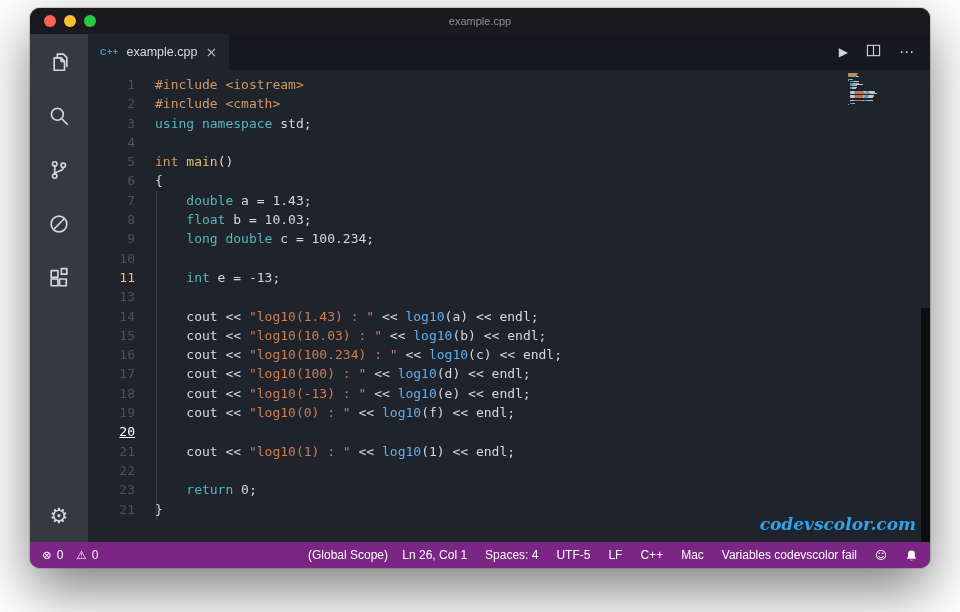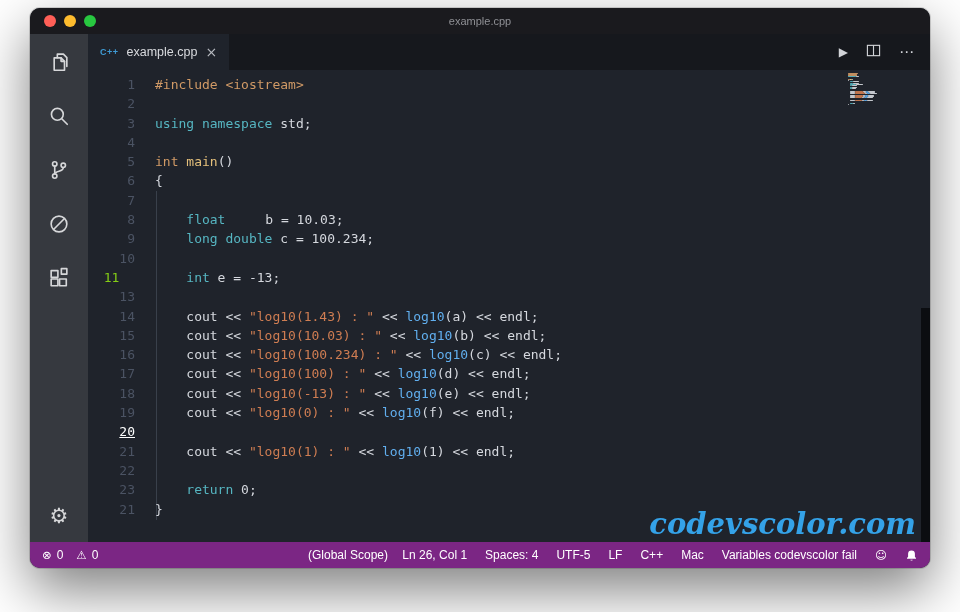--- a/index.html
+++ b/index.html
@@ -49,21 +49,21 @@
   .indent-guide { position:absolute; left:68px; top:121px; width:1px; height:329px; background:#39404b; }
 
   .minimap { position:absolute; top:3px; right:46px; width:36px; }
   .mm-row { height:1.35px; display:flex; align-items:center; overflow:hidden; }
   .mm-row span { flex:none; height:1.1px; }
   .mm-tk { border-radius:.5px; opacity:.9; }
 
   .scrollstrip { position:absolute; right:0; top:238px; bottom:0; width:9px; background:#0b0d11; }
 
   .watermark { position:absolute; right:14px; bottom:8px; font-family:"DejaVu Serif",serif;
-               font-style:italic; font-weight:700; font-size:29px; }
+               font-style:italic; font-weight:700; font-size:17px; }
 
   
   .statusbar { height:26px; flex:none; display:flex; align-items:center; padding:0 12px;
                color:#ffffff; font-size:12px; position:relative; }
   .sb-left { display:flex; align-items:center; gap:5px; }
   .sb-ico { font-family:"DejaVu Sans",sans-serif; font-size:11.5px; }
   .sb-warn { margin-left:8px; }
   .sb-scope { position:absolute; left:278px; top:0; line-height:26px; }
   .sb-right { margin-left:auto; display:flex; align-items:center; gap:18px; }
   .sb-items { display:flex; gap:18px; }
@@ -143,30 +143,30 @@
               </svg>
             </span>
             <span class="more">⋯</span>
           </div>
         </div>
 
         <div class="editor">
           <div class="indent-guide"></div>
           <div class="code-area">
               <div class="line"><span class="ln" style="color: rgb(75, 83, 99);">1</span><span class="code"><span style="color: rgb(209, 154, 102);">#include &lt;iostream&gt;</span></span></div>
-              <div class="line"><span class="ln" style="color: rgb(75, 83, 99);">2</span></div>
+              <div class="line"><span class="ln" style="color: rgb(75, 83, 99);">2</span><span class="code"><span style="color: rgb(209, 154, 102);">#include &lt;cmath&gt;</span></span></div>
               <div class="line"><span class="ln" style="color: rgb(75, 83, 99);">3</span><span class="code"><span style="color: rgb(86, 182, 194);">using namespace</span><span style="color: rgb(213, 216, 222);"> std;</span></span></div>
               <div class="line"><span class="ln" style="color: rgb(75, 83, 99);">4</span><span class="code"></span></div>
               <div class="line"><span class="ln" style="color: rgb(75, 83, 99);">5</span><span class="code"><span style="color: rgb(209, 154, 102);">int</span><span style="color: rgb(213, 216, 222);"> </span><span style="color: rgb(229, 192, 123);">main</span><span style="color: rgb(213, 216, 222);">()</span></span></div>
               <div class="line"><span class="ln" style="color: rgb(75, 83, 99);">6</span><span class="code"><span style="color: rgb(213, 216, 222);">{</span></span></div>
-              <div class="line"><span class="ln" style="color: rgb(75, 83, 99);">7</span></div>
-              <div class="line"><span class="ln" style="color: rgb(75, 83, 99);">8</span><span class="code"><span style="color: rgb(213, 216, 222);">    </span><span style="color: rgb(86, 182, 194);">float</span><span style="color: rgb(213, 216, 222); margin-left: 32px;"> b = 10.03;</span></span></div>
+              <div class="line"><span class="ln" style="color: rgb(75, 83, 99);">7</span><span class="code"><span style="color: rgb(213, 216, 222);">    </span><span style="color: rgb(86, 182, 194);">double</span><span style="color: rgb(213, 216, 222);"> a = 1.43;</span></span></div>
+              <div class="line"><span class="ln" style="color: rgb(75, 83, 99);">8</span><span class="code"><span style="color: rgb(213, 216, 222);">    </span><span style="color: rgb(86, 182, 194);">float</span><span style="color: rgb(213, 216, 222);"> b = 10.03;</span></span></div>
               <div class="line"><span class="ln" style="color: rgb(75, 83, 99);">9</span><span class="code"><span style="color: rgb(213, 216, 222);">    </span><span style="color: rgb(86, 182, 194);">long double</span><span style="color: rgb(213, 216, 222);"> c = 100.234;</span></span></div>
               <div class="line"><span class="ln" style="color: rgb(75, 83, 99);">10</span></div>
-              <div class="line"><span class="ln" style="color: #84cc16; text-align: center;">11</span><span class="code"><span style="color: rgb(213, 216, 222);">    </span><span style="color: rgb(86, 182, 194);">int</span><span style="color: rgb(213, 216, 222);"> e = -13;</span></span></div>
+              <div class="line"><span class="ln" style="color: #fdba74;">11</span><span class="code"><span style="color: rgb(213, 216, 222);">    </span><span style="color: rgb(86, 182, 194);">int</span><span style="color: rgb(213, 216, 222);"> e = -13;</span></span></div>
               <div class="line"><span class="ln" style="color: rgb(75, 83, 99);">13</span><span class="code"></span></div>
               <div class="line"><span class="ln" style="color: rgb(75, 83, 99);">14</span><span class="code"><span style="color: rgb(213, 216, 222);">    cout &lt;&lt; </span><span style="color: rgb(207, 125, 82);">"log10(1.43) : "</span><span style="color: rgb(213, 216, 222);"> &lt;&lt; </span><span style="color: rgb(97, 175, 239);">log10</span><span style="color: rgb(213, 216, 222);">(a) &lt;&lt; endl;</span></span></div>
               <div class="line"><span class="ln" style="color: rgb(75, 83, 99);">15</span><span class="code"><span style="color: rgb(213, 216, 222);">    cout &lt;&lt; </span><span style="color: rgb(207, 125, 82);">"log10(10.03) : "</span><span style="color: rgb(213, 216, 222);"> &lt;&lt; </span><span style="color: rgb(97, 175, 239);">log10</span><span style="color: rgb(213, 216, 222);">(b) &lt;&lt; endl;</span></span></div>
               <div class="line"><span class="ln" style="color: rgb(75, 83, 99);">16</span><span class="code"><span style="color: rgb(213, 216, 222);">    cout &lt;&lt; </span><span style="color: rgb(207, 125, 82);">"log10(100.234) : "</span><span style="color: rgb(213, 216, 222);"> &lt;&lt; </span><span style="color: rgb(97, 175, 239);">log10</span><span style="color: rgb(213, 216, 222);">(c) &lt;&lt; endl;</span></span></div>
               <div class="line"><span class="ln" style="color: rgb(75, 83, 99);">17</span><span class="code"><span style="color: rgb(213, 216, 222);">    cout &lt;&lt; </span><span style="color: rgb(207, 125, 82);">"log10(100) : "</span><span style="color: rgb(213, 216, 222);"> &lt;&lt; </span><span style="color: rgb(97, 175, 239);">log10</span><span style="color: rgb(213, 216, 222);">(d) &lt;&lt; endl;</span></span></div>
               <div class="line"><span class="ln" style="color: rgb(75, 83, 99);">18</span><span class="code"><span style="color: rgb(213, 216, 222);">    cout &lt;&lt; </span><span style="color: rgb(207, 125, 82);">"log10(-13) : "</span><span style="color: rgb(213, 216, 222);"> &lt;&lt; </span><span style="color: rgb(97, 175, 239);">log10</span><span style="color: rgb(213, 216, 222);">(e) &lt;&lt; endl;</span></span></div>
               <div class="line"><span class="ln" style="color: rgb(75, 83, 99);">19</span><span class="code"><span style="color: rgb(213, 216, 222);">    cout &lt;&lt; </span><span style="color: rgb(207, 125, 82);">"log10(0) : "</span><span style="color: rgb(213, 216, 222);"> &lt;&lt; </span><span style="color: rgb(97, 175, 239);">log10</span><span style="color: rgb(213, 216, 222);">(f) &lt;&lt; endl;</span></span></div>
               <div class="line"><span class="ln" style="color: #ffffff; text-decoration: underline;">20</span><span class="code"></span></div>
               <div class="line"><span class="ln" style="color: rgb(75, 83, 99);">21</span><span class="code"><span style="color: rgb(213, 216, 222);">    cout &lt;&lt; </span><span style="color: rgb(207, 125, 82);">"log10(1) : "</span><span style="color: rgb(213, 216, 222);"> &lt;&lt; </span><span style="color: rgb(97, 175, 239);">log10</span><span style="color: rgb(213, 216, 222);">(1) &lt;&lt; endl;</span></span></div>
               <div class="line"><span class="ln" style="color: rgb(75, 83, 99);">22</span><span class="code"></span></div>

